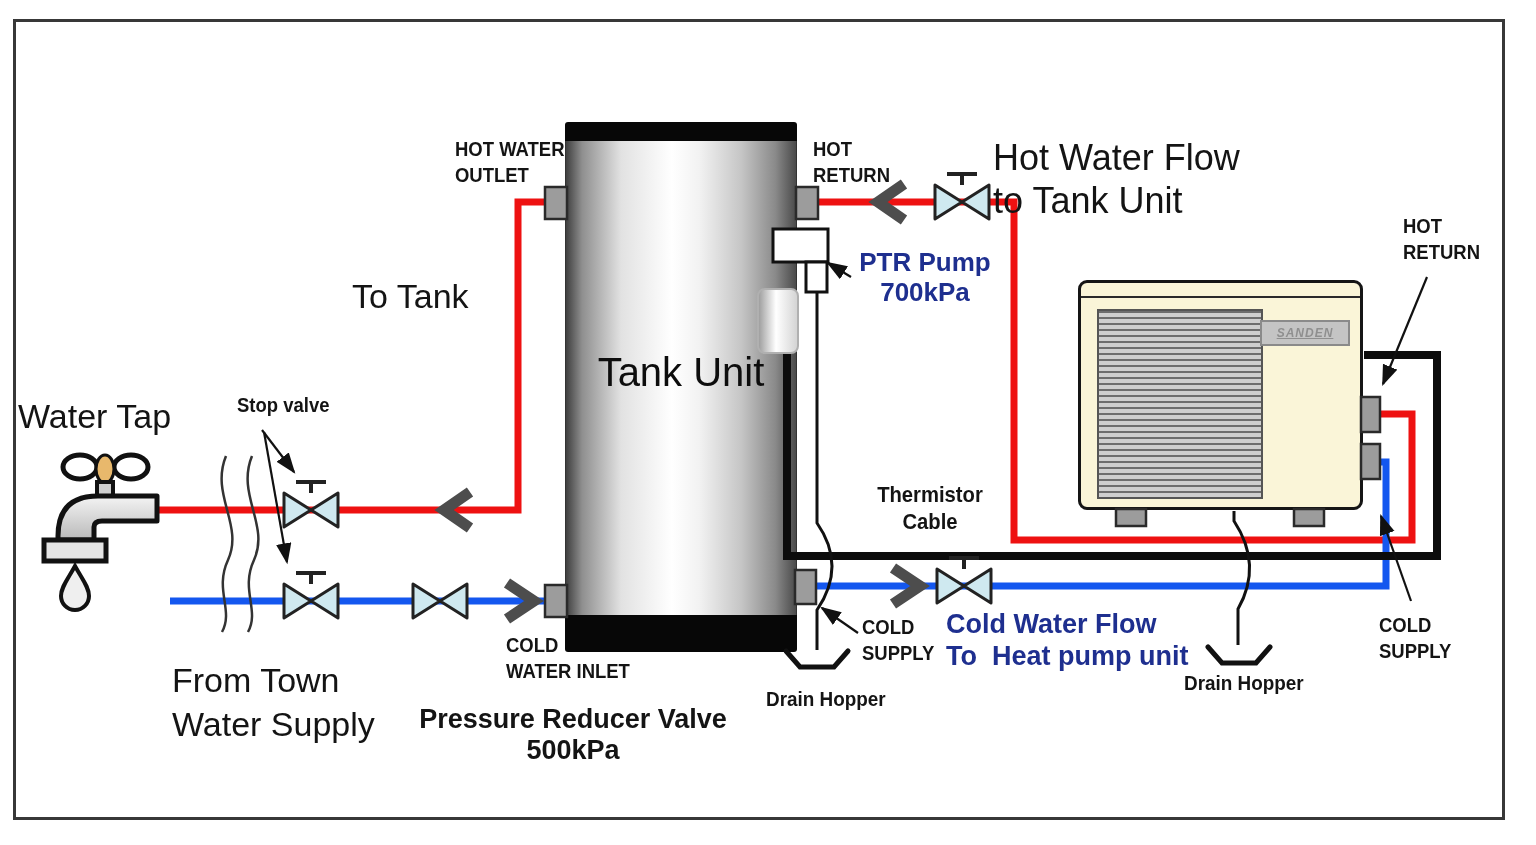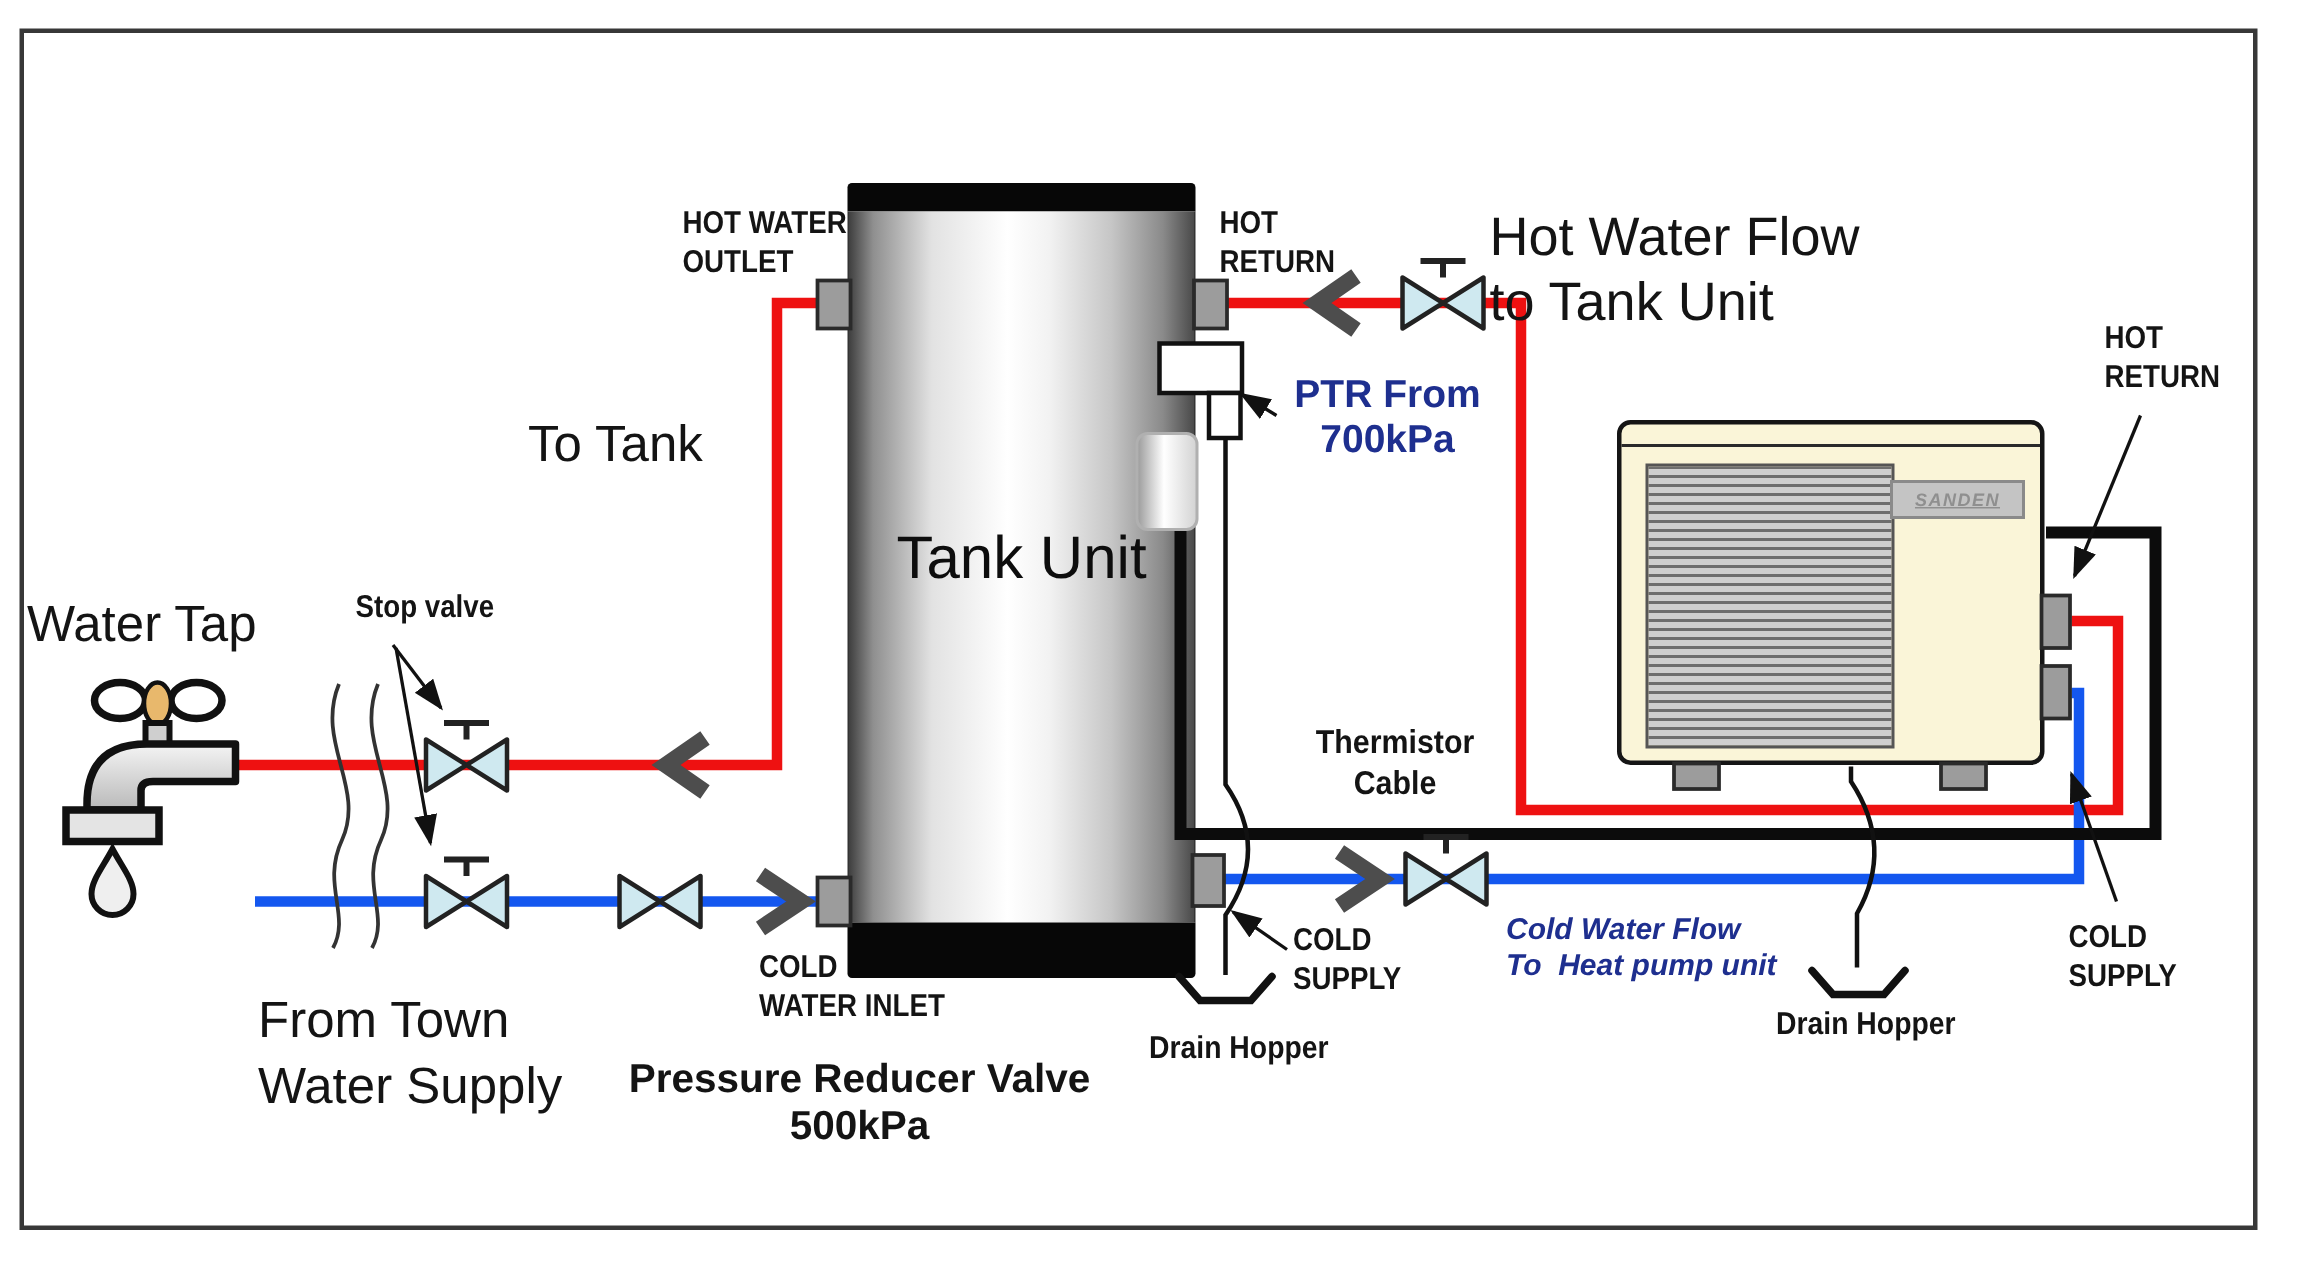--- a/index.html
+++ b/index.html
@@ -159,30 +159,30 @@
   <div class="lbl big" style="left:172px;top:658px;line-height:1.3;">From Town
 Water Supply</div>
   <div class="lbl ctr" style="left:408px;top:704px;width:330px;font-weight:700;font-size:27px;line-height:1.15;">Pressure Reducer Valve
 500kPa</div>
   <div class="lbl cond" style="left:506px;top:632px;">COLD
 WATER INLET</div>
   <div class="lbl cond" style="left:455px;top:136px;">HOT WATER
 OUTLET</div>
   <div class="lbl cond" style="left:813px;top:136px;">HOT
 RETURN</div>
-  <div class="lbl ctr navy" style="left:845px;top:248px;width:160px;font-size:26px;line-height:1.15;">PTR From
+  <div class="lbl ctr navy" style="left:845px;top:248px;width:160px;font-size:26px;line-height:1.15;">PTR Pump
 700kPa</div>
   <div class="lbl" style="left:993px;top:88px;font-size:36px;line-height:1.2;margin-top:48px;">Hot Water Flow
 to Tank Unit</div>
   <div class="lbl cond" style="left:1403px;top:213px;">HOT
 RETURN</div>
   <div class="lbl ctr" style="left:870px;top:482px;width:120px;font-weight:700;font-size:22px;transform:scaleX(0.92);transform-origin:center top;">Thermistor
 Cable</div>
   <div class="lbl cond" style="left:862px;top:614px;">COLD
 SUPPLY</div>
-  <div class="lbl navy" style="left:1004px;top:608px;font-size:20px;line-height:1.2;font-style:italic;">Cold Water Flow
+  <div class="lbl navy" style="left:946px;top:608px;font-size:27px;line-height:1.2;">Cold Water Flow
 To  Heat pump unit</div>
   <div class="lbl" style="left:766px;top:686px;font-weight:700;font-size:21px;transform:scaleX(0.9);transform-origin:left top;">Drain Hopper</div>
   <div class="lbl" style="left:1184px;top:670px;font-weight:700;font-size:21px;transform:scaleX(0.9);transform-origin:left top;">Drain Hopper</div>
   <div class="lbl cond" style="left:1379px;top:612px;">COLD
 SUPPLY</div>
 
 </div>
 
 </body></html>

